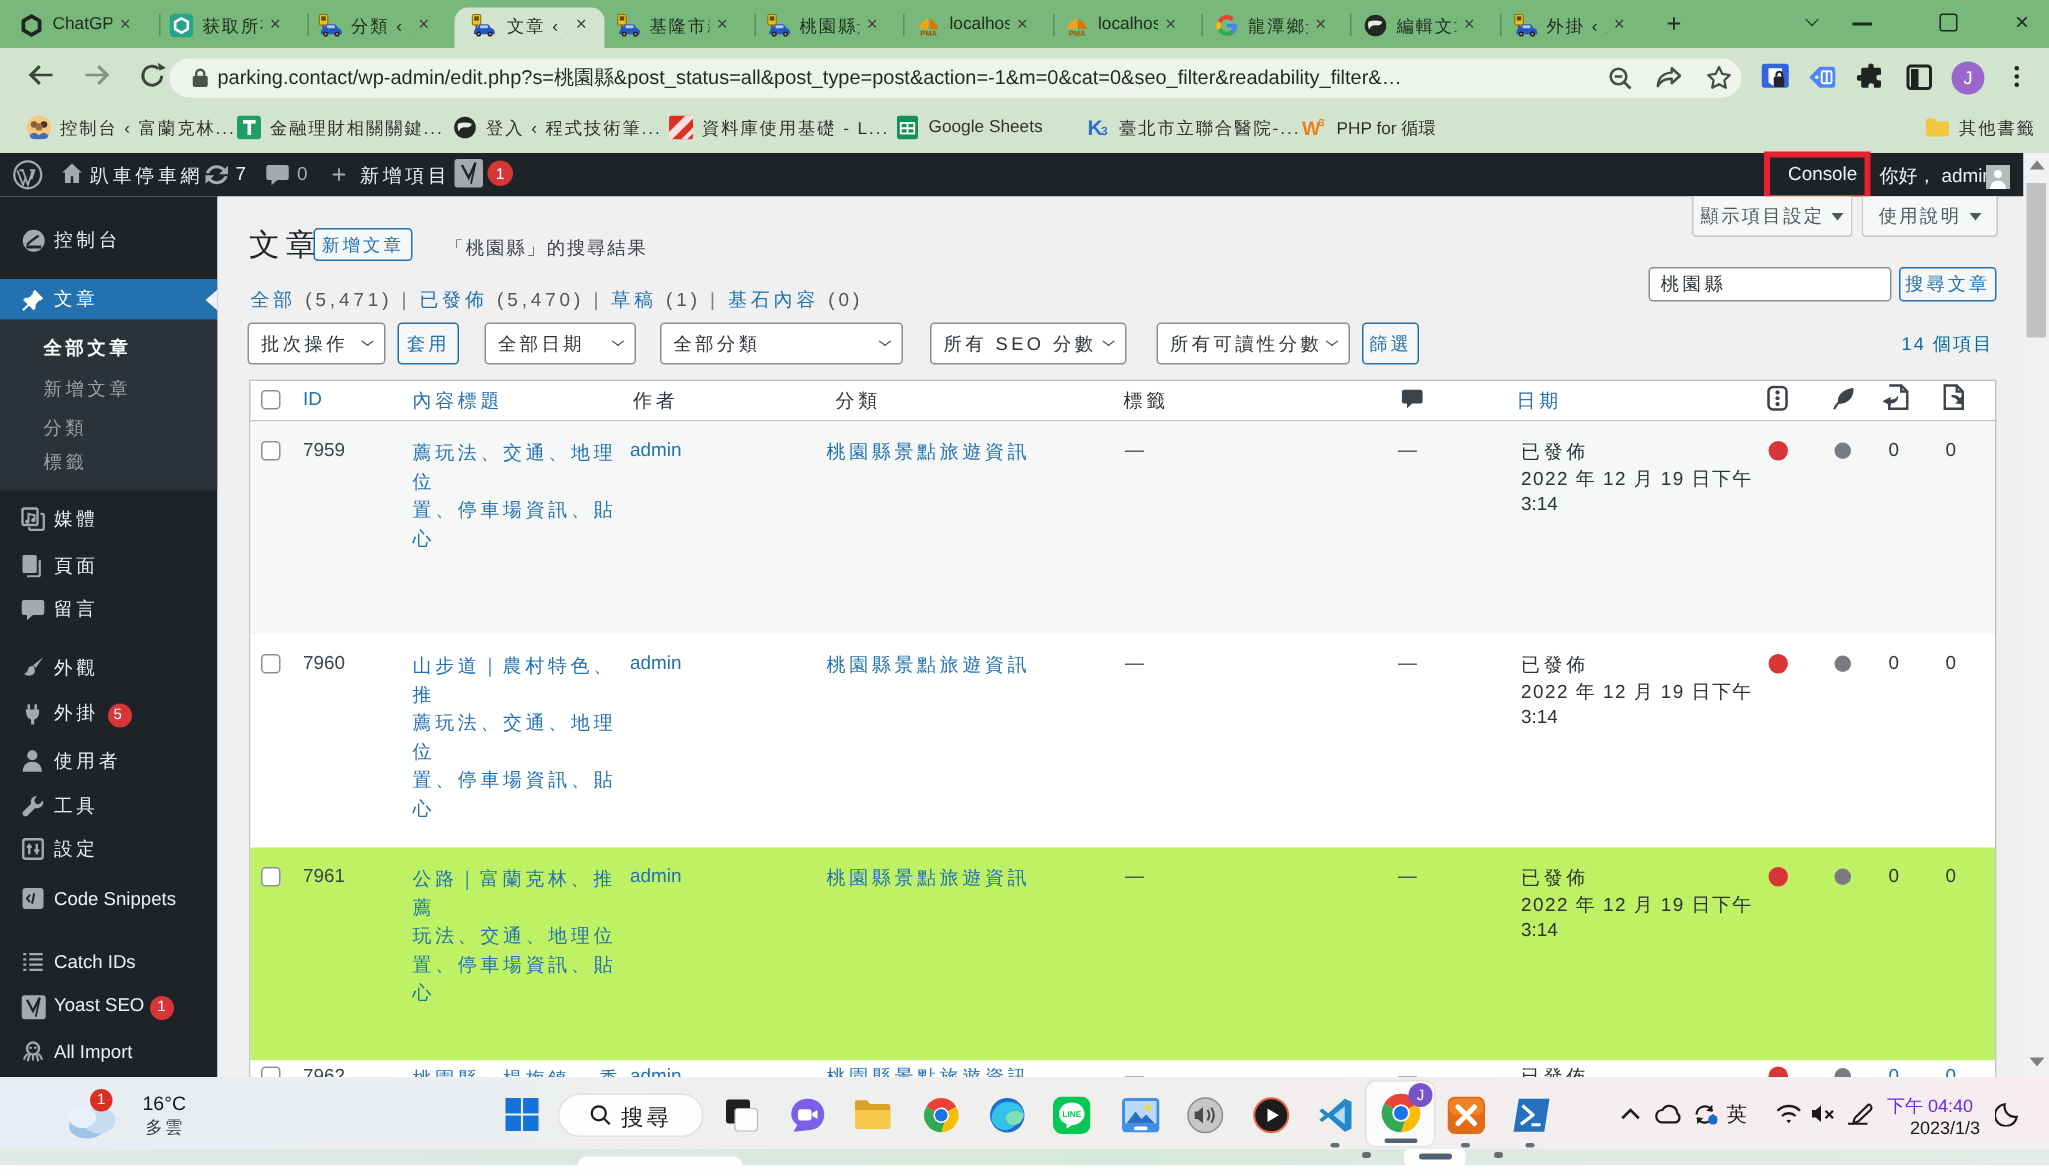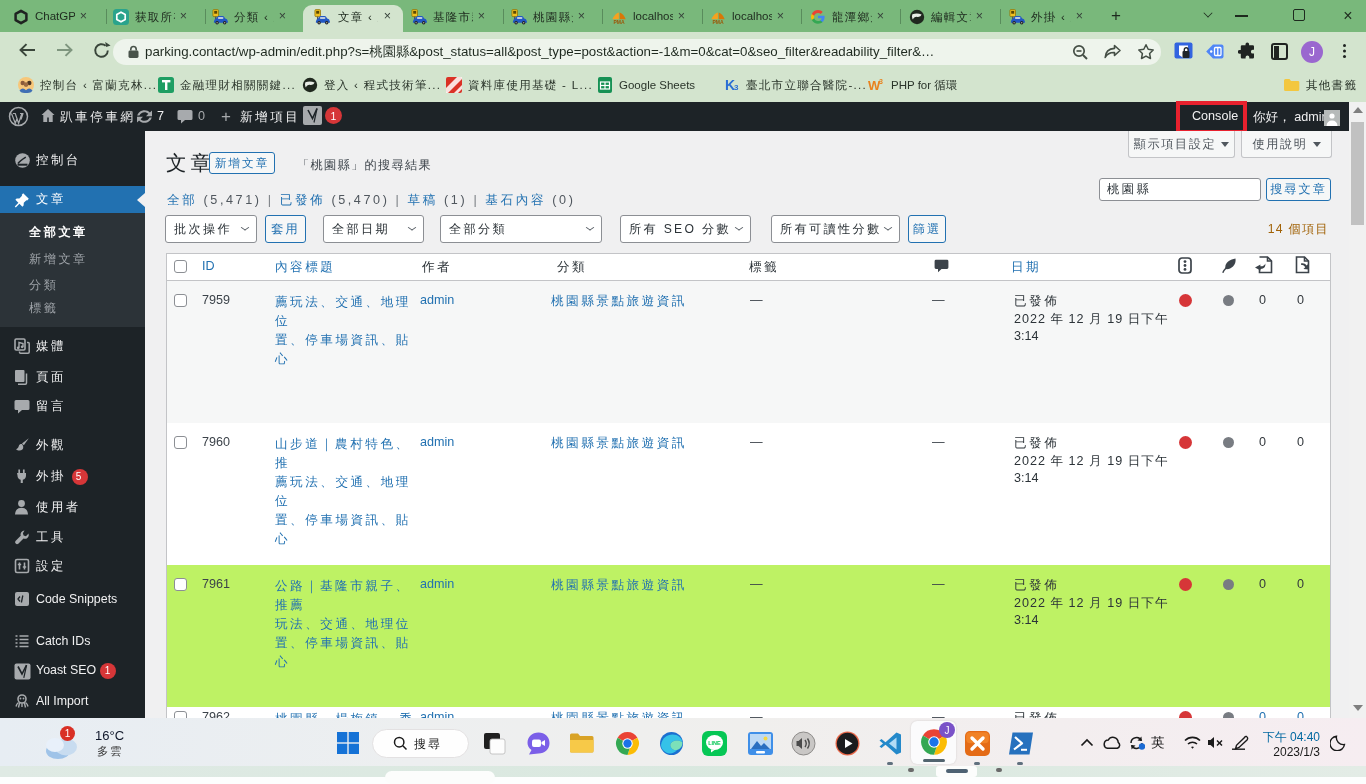--- a/index.html
+++ b/index.html
@@ -455,21 +455,21 @@
       <div style="width:6px;height:6px;border-right:1.5px solid #50575e;border-bottom:1.5px solid #50575e;transform:rotate(45deg);margin-top:-4px"></div>
     </span></div>
 <div class="sel" style="left:771px;width:129px">所有可讀性分數<span class="ch">
       <div style="width:6px;height:6px;border-right:1.5px solid #50575e;border-bottom:1.5px solid #50575e;transform:rotate(45deg);margin-top:-4px"></div>
     </span></div>
 <div class="btn-o" style="left:908px;top:215px;width:38px;height:28px">篩選</div>
 <div class="a f" style="left:1128px;top:131px;width:107px;height:27px;background:#f6f7f7;border:1px solid #c3c4c7;border-top:none;border-radius:0 0 3px 3px;font-size:12.2px;color:#50575e;justify-content:center;letter-spacing:1.6px">顯示項目設定&nbsp;<span style="display:inline-block;width:0;height:0;border-left:4px solid transparent;border-right:4px solid transparent;border-top:5px solid #50575e"></span></div>
 <div class="a f" style="left:1241px;top:131px;width:91px;height:27px;background:#f6f7f7;border:1px solid #c3c4c7;border-top:none;border-radius:0 0 3px 3px;font-size:12.2px;color:#50575e;justify-content:center;letter-spacing:1.6px">使用說明&nbsp;<span style="display:inline-block;width:0;height:0;border-left:4px solid transparent;border-right:4px solid transparent;border-top:5px solid #50575e"></span></div>
 <div class="a" style="left:1099px;top:178px;width:162px;height:23px;background:#fff;border:1px solid #8c8f94;border-radius:3px;font-size:12.2px;color:#2c3338;line-height:21px;padding-left:7px;letter-spacing:2.5px">桃園縣</div>
 <div class="btn-o" style="left:1266px;top:178px;width:65px;height:23px">搜尋文章</div>
-<div class="a" style="left:1181px;top:221px;width:148px;font-size:12.2px;color:#a16207;text-align:right;letter-spacing:1.3px">14 個項目</div>
+<div class="a" style="left:1181px;top:221px;width:148px;font-size:12.2px;color:#0369a1;text-align:right;letter-spacing:1.3px">14 個項目</div>
 
 <div class="a" style="left:166px;top:253px;width:1165px;height:465px;background:#fff;border:1px solid #c3c4c7"></div>
 <div class="a" style="left:166px;top:280px;width:1165px;height:1px;background:#c3c4c7"></div>
 <div class="a" style="left:173.5px;top:260px;width:13px;height:13px;border:1px solid #8c8f94;border-radius:3px;background:#fff"></div>
 <div class="a" style="left:202px;top:259px;font-size:12.6px;color:#2271b1">ID</div>
 <div class="a" style="left:275px;top:259px;font-size:12.6px;color:#2271b1;letter-spacing:2.5px">內容標題</div>
 <div class="a" style="left:422px;top:259px;font-size:12.6px;color:#2c3338;letter-spacing:2.5px">作者</div>
 <div class="a" style="left:557px;top:259px;font-size:12.6px;color:#2c3338;letter-spacing:2.5px">分類</div>
 <div class="a" style="left:749px;top:259px;font-size:12.6px;color:#2c3338;letter-spacing:2.5px">標籤</div>
 <svg class="a" style="left:934px;top:259px" width="15" height="14" viewBox="0 0 15 14">
@@ -532,21 +532,21 @@
 <div class="a" style="left:847px;top:48px;font-size:12.6px;color:#2c3338">3:14</div>
 <div class="a" style="left:1012px;top:13px;width:13px;height:13px;border-radius:50%;background:#d63638"></div>
 <div class="a" style="left:1056px;top:14px;width:11px;height:11px;border-radius:50%;background:#787c82"></div>
 <div class="a" style="left:1092px;top:12px;font-size:12.6px;color:#32373c">0</div>
 <div class="a" style="left:1130px;top:12px;font-size:12.6px;color:#32373c">0</div>
 </div>
 <div class="a" style="left:167px;top:565px;width:1163px;height:142px;background:#bef264;overflow:hidden">
 <div class="a" style="left:6.5px;top:13px;width:13px;height:13px;border:1px solid #8c8f94;border-radius:3px;background:#fff"></div>
 <div class="a" style="left:35px;top:12px;font-size:12.6px;color:#3c434a">7961</div>
 <div class="a" style="left:108px;top:12px;width:145px;font-size:12.6px;line-height:19px;color:#2271b1;letter-spacing:2.5px">
-      <div>公路｜基隆市親子、推薦</div>
+      <div>公路｜富蘭克林、推薦</div>
       <div>玩法、交通、地理位</div>
       <div>置、停車場資訊、貼心</div>
     </div>
 <div class="a" style="left:253px;top:12px;font-size:12.6px;color:#2271b1">admin</div>
 <div class="a" style="left:384px;top:12px;font-size:12.6px;color:#2271b1;letter-spacing:2.5px">桃園縣景點旅遊資訊</div>
 <div class="a dash" style="left:583px;top:12px">—</div>
 <div class="a dash" style="left:765px;top:12px">—</div>
 <div class="a" style="left:847px;top:12px;font-size:12.6px;color:#2c3338;letter-spacing:2.5px">已發佈</div>
 <div class="a" style="left:847px;top:30px;font-size:12.6px;color:#2c3338;white-space:nowrap;letter-spacing:1px">2022 年 12 月 19 日下午</div>
 <div class="a" style="left:847px;top:48px;font-size:12.6px;color:#2c3338">3:14</div>
@@ -596,21 +596,21 @@
     <rect x="12.7" y="1" width="10.3" height="10.3" fill="#1572d6"></rect>
     <rect x="1" y="12.7" width="10.3" height="10.3" fill="#1572d6"></rect>
     <rect x="12.7" y="12.7" width="10.3" height="10.3" fill="#1572d6"></rect>
   </svg>
 
 <div class="a" style="left:372px;top:729px;width:97px;height:29px;background:#fefefe;border:1px solid #e3e1e2;border-radius:15px"></div>
 <svg class="a" style="left:393px;top:736px" width="15" height="15" viewBox="0 0 15 15">
     <circle cx="6.2" cy="6.2" r="4.7" fill="none" stroke="#1a1a1a" stroke-width="1.5"></circle>
     <line x1="9.8" y1="9.8" x2="13.5" y2="13.5" stroke="#1a1a1a" stroke-width="1.5"></line>
   </svg>
-<div class="a" style="left:414px;top:736px;font-size:12px;color:#1a1a1a;letter-spacing:2px">搜尋</div>
+<div class="a" style="left:414px;top:736px;font-size:15px;color:#1a1a1a;letter-spacing:2px">搜尋</div>
 
 <svg class="a" style="left:482px;top:731px" width="25" height="25" viewBox="0 0 25 25">
     <rect x="2" y="2" width="16" height="16" rx="2" fill="#1f1f1f"></rect>
     <rect x="8" y="8" width="15" height="15" rx="2" fill="#fdfdfd" stroke="#b9b9b9" stroke-width="0.8"></rect>
   </svg>
 
 <svg class="a" style="left:526px;top:731px" width="25" height="25" viewBox="0 0 25 25">
     <path d="M12.5 1.5 C19 1.5 23.5 6 23.5 12 C23.5 18 19 22.5 12.5 22.5 L3 23.5 L5.5 19 C2.8 17 1.5 14.5 1.5 12 C1.5 6 6 1.5 12.5 1.5z" fill="#7b5fe8"></path>
     <rect x="6" y="8.5" width="9" height="7.5" rx="2" fill="#fff"></rect>
     <path d="M15.5 11 19 9v6l-3.5-2z" fill="#fff"></path>
@@ -720,21 +720,21 @@
   </svg>
 <svg class="a" style="left:1206px;top:735px" width="19" height="15" viewBox="0 0 19 15">
     <path d="M8 2 L4.5 5 H2 v5 h2.5 L8 13z" fill="#1a1a1a"></path>
     <line x1="11" y1="5.5" x2="16" y2="10.5" stroke="#1a1a1a" stroke-width="1.5"></line>
     <line x1="16" y1="5.5" x2="11" y2="10.5" stroke="#1a1a1a" stroke-width="1.5"></line>
   </svg>
 <svg class="a" style="left:1230px;top:735px" width="19" height="15" viewBox="0 0 19 15">
     <path d="M16.5 1.5 Q18.5 3 17 5 L9 12.5 5.5 13.8 6.5 10.3 14.5 2.5 Q15.5 1 16.5 1.5z" fill="none" stroke="#1a1a1a" stroke-width="1.4"></path>
     <path d="M2 14.2 h13" stroke="#1a1a1a" stroke-width="1.4"></path>
   </svg>
-<div class="a" style="left:1258px;top:729px;width:62px;font-size:12px;color:#0369a1;text-align:right">下午 04:40</div>
+<div class="a" style="left:1258px;top:729px;width:62px;font-size:12px;color:#6d28d9;text-align:left">下午 04:40</div>
 <div class="a" style="left:1258px;top:745px;width:62px;font-size:12px;color:#1a1a1a;text-align:right">2023/1/3</div>
 <svg class="a" style="left:1330px;top:734px" width="17" height="17" viewBox="0 0 17 17">
     <path d="M14.5 10.5 A7 7 0 0 1 6.5 2.2 A7.3 7.3 0 1 0 14.5 10.5z" fill="none" stroke="#1a1a1a" stroke-width="1.4"></path>
   </svg>
 
 <div class="a" style="left:908px;top:768px;width:6px;height:4px;border-radius:2px;background:#6a6a6a"></div>
 <div class="a" style="left:936px;top:766px;width:41px;height:11px;background:#fcfdfc;border-radius:3px"></div>
 <div class="a" style="left:946px;top:769px;width:22px;height:3.5px;border-radius:2px;background:#4e6273"></div>
 <div class="a" style="left:996px;top:768px;width:6px;height:4px;border-radius:2px;background:#6a6a6a"></div>
 <div class="a" style="left:385px;top:771px;width:110px;height:13px;background:#fcfdfc;border-radius:7px"></div>

